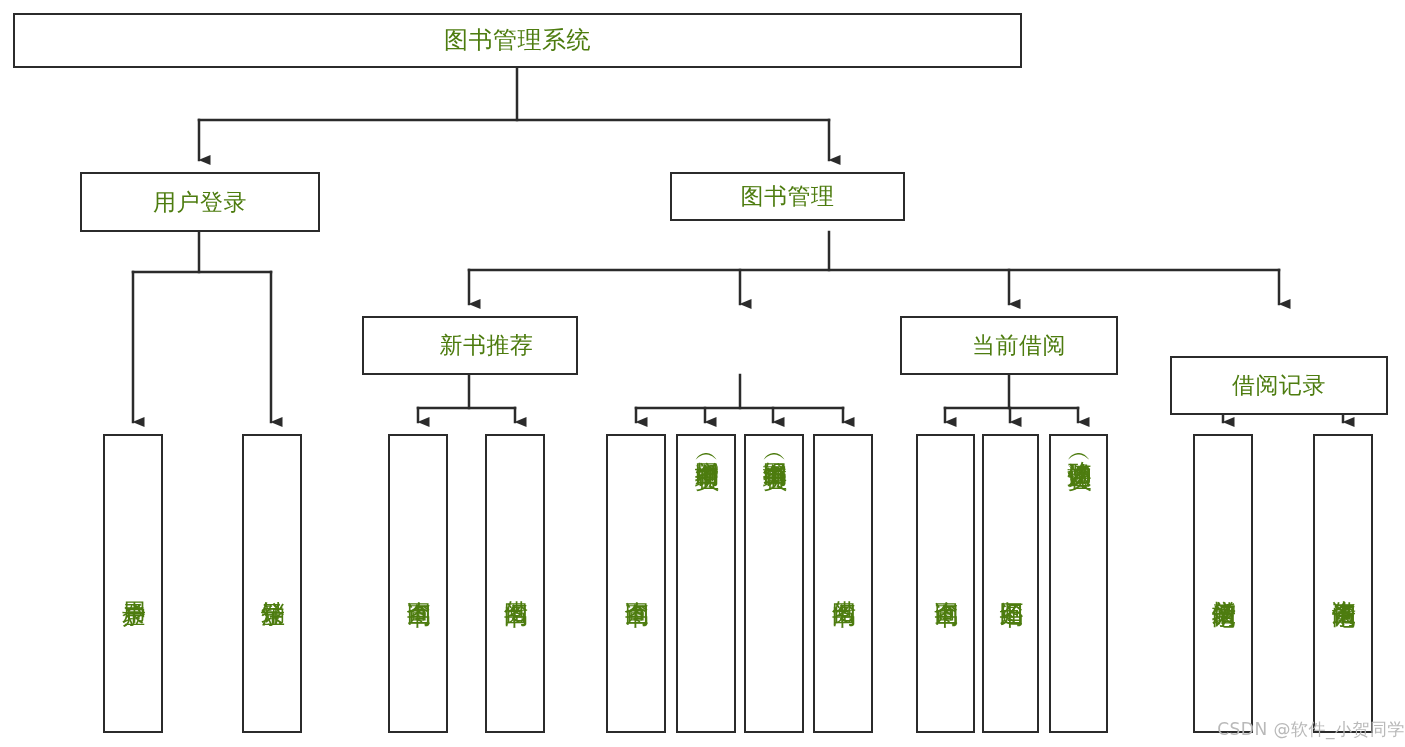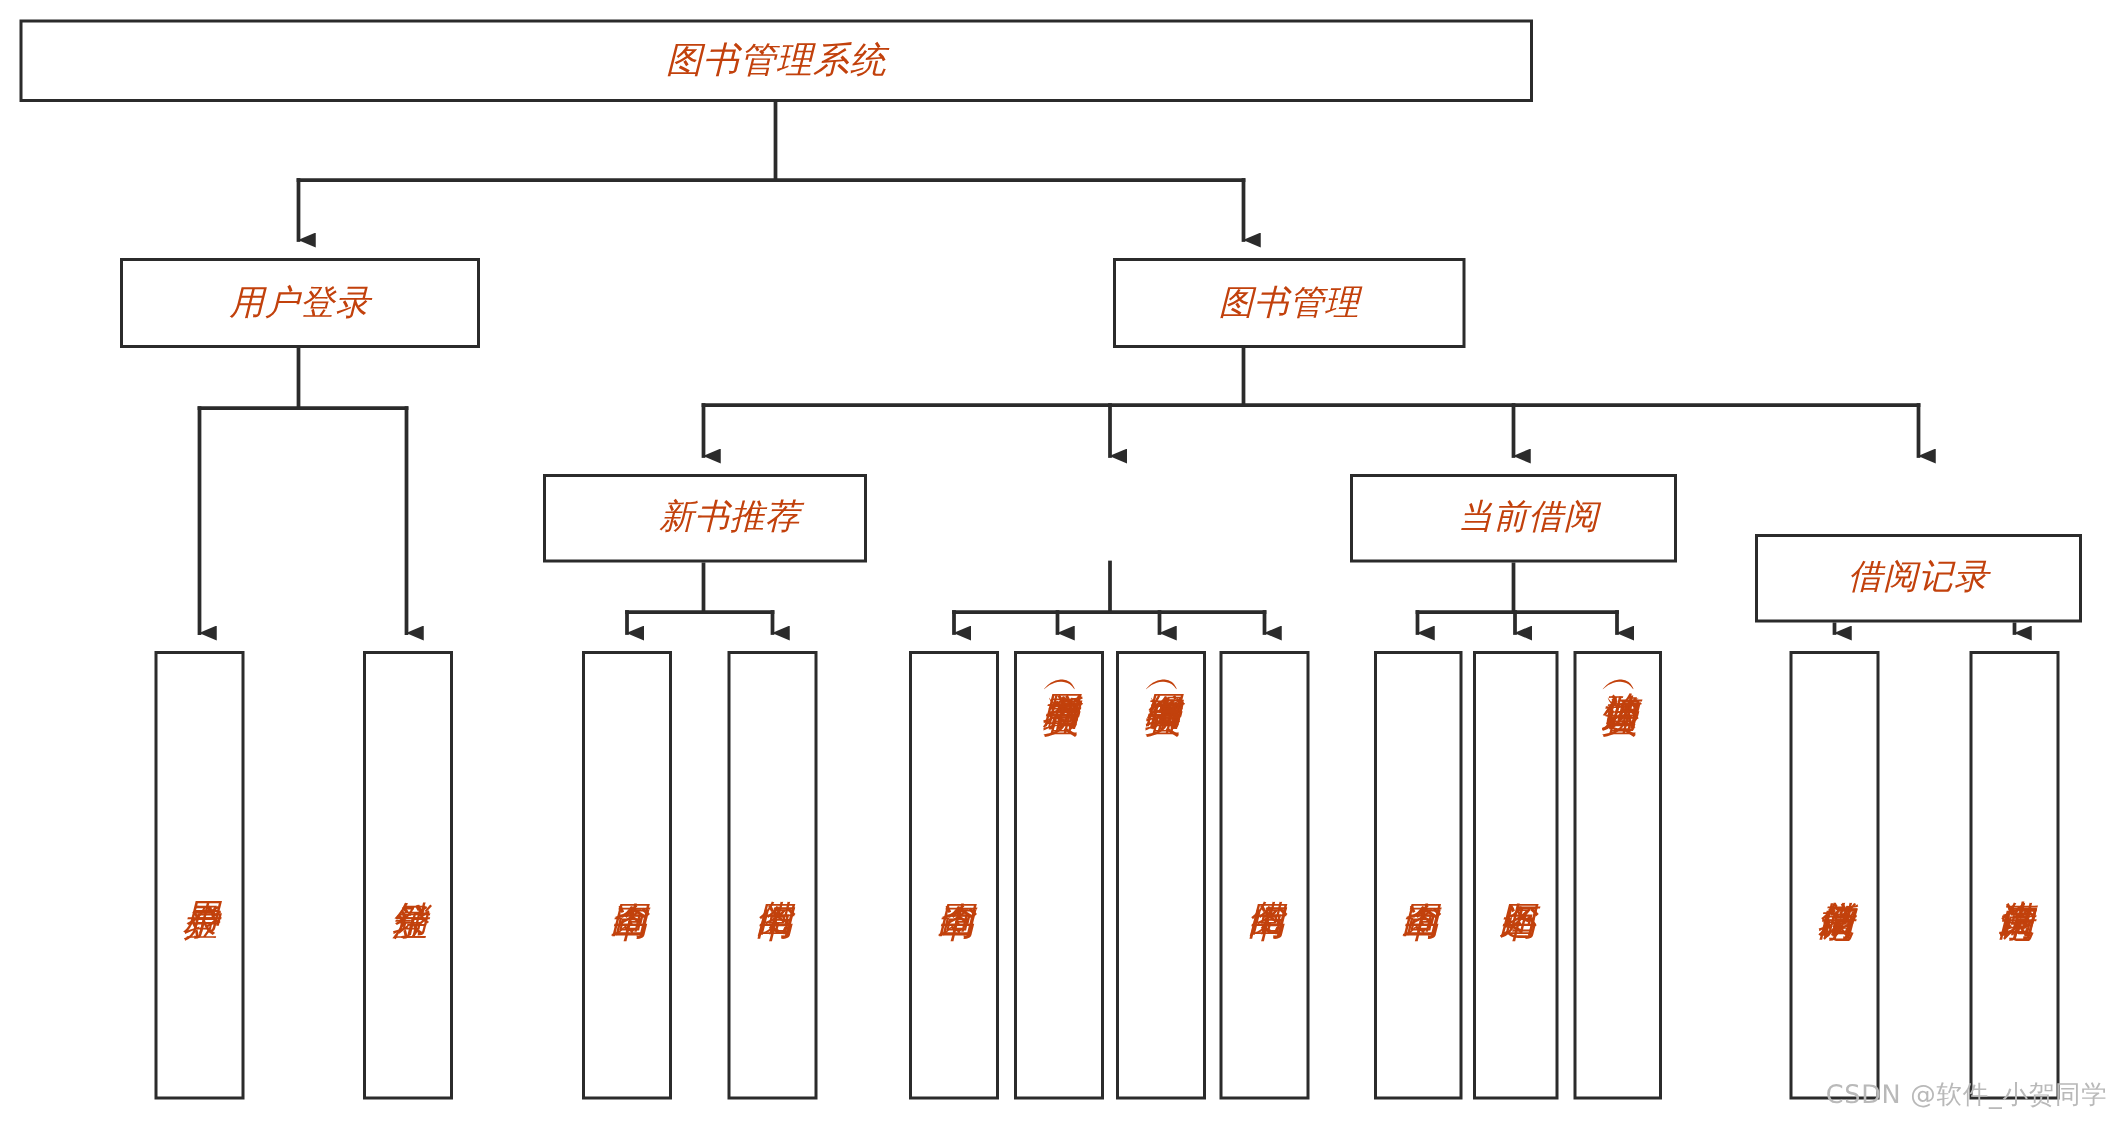--- a/index.html
+++ b/index.html
@@ -34,22 +34,21 @@
     display: flex;
     align-items: center;
     justify-content: center;
     color: #1a1a1a;
   }
   .node-label {
     display: block;
     text-align: center;
     line-height: 1.14;
     white-space: nowrap;
-    color: #c2410c;
-    font-style: italic;
+    color: #4d7c0f;
   }
   
   .node.horiz .node-label {
     font-size: 23px;
     letter-spacing: 0.5px;
   }
   .node.root .node-label {
     font-size: 24px;
   }
   
@@ -154,21 +153,21 @@
   </svg>
 
   <div class="node horiz root" style="left:13px; top:13px; width:1009px; height:55px;">
     <span class="node-label">图书管理系统</span>
   </div>
 
   <div class="node horiz" style="left:80px; top:172px; width:240px; height:60px;">
     <span class="node-label">用户登录</span>
   </div>
 
-  <div class="node horiz" style="left:742px; top:172px; width:235px; height:60px;">
+  <div class="node horiz" style="left:670px; top:172px; width:235px; height:49px;">
     <span class="node-label">图书管理</span>
   </div>
 
   <div class="node horiz" style="left:362px; top:316px; width:216px; height:59px;padding-left:33px;">
     <span class="node-label">新书推荐</span>
   </div>
 
 
   <div class="node horiz" style="left:900px; top:316px; width:218px; height:59px;padding-left:20px;">
     <span class="node-label">当前借阅</span>

